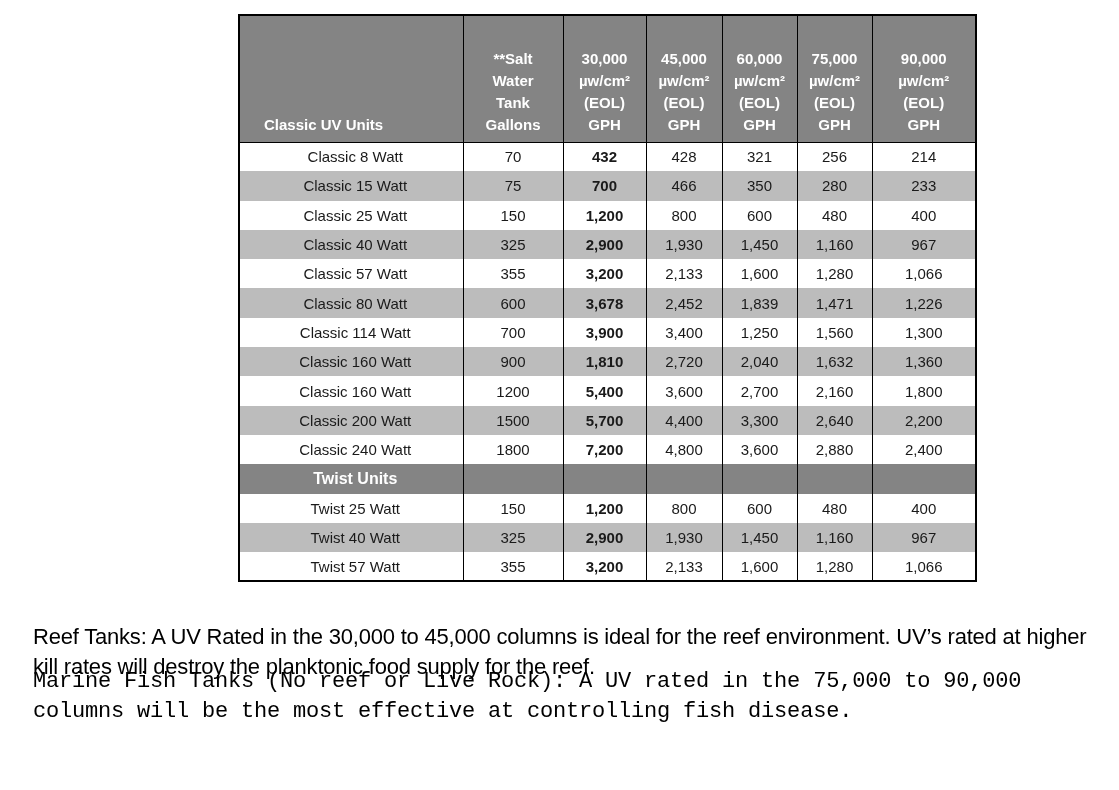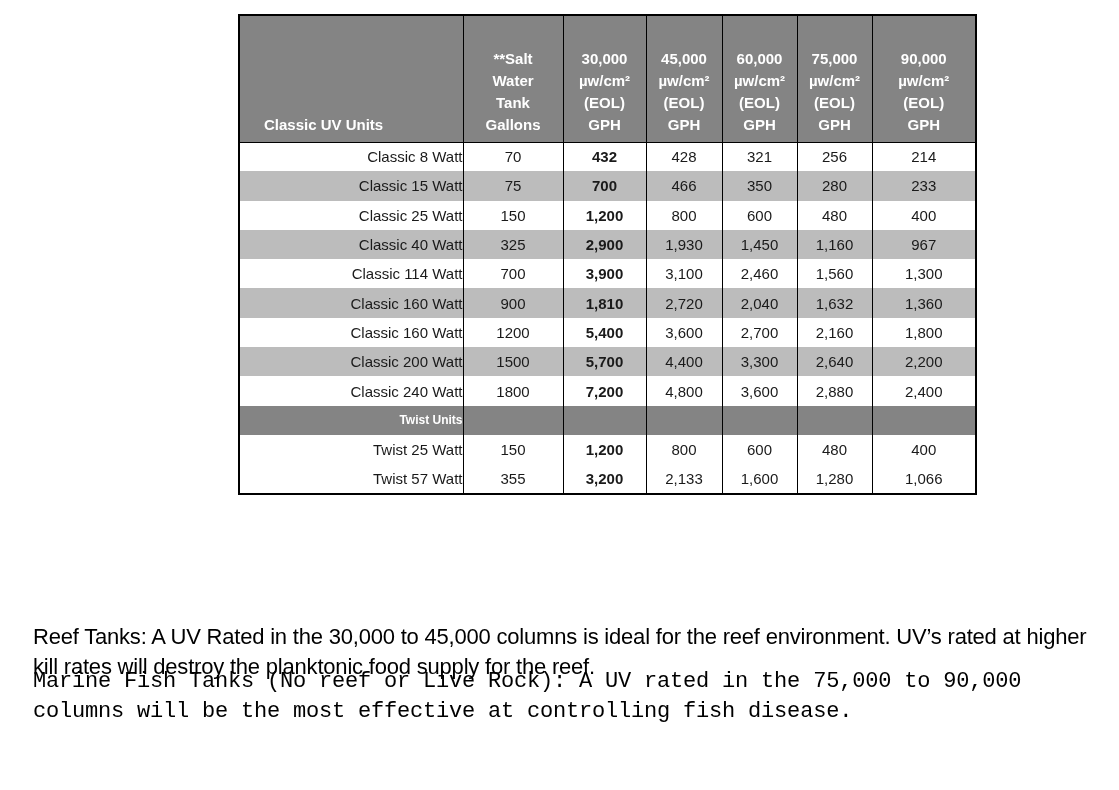--- a/index.html
+++ b/index.html
@@ -29,26 +29,26 @@
     white-space:pre-line;line-height:22px;
     padding:0 2px 6px 2px;border-left:1px solid var(--table-border);
     border-bottom:1px solid var(--table-border);
   }
   table.uv th:first-child{text-align:left;padding-left:24px;border-left:none;}
   table.uv td{
     height:29.3px;vertical-align:middle;text-align:center;
     border-left:1px solid var(--table-border);
   }
   table.uv td:first-child{border-left:none;}
-  table.uv td.name-cell{text-align:right;padding-left:8px;}
+  table.uv td.name-cell{text-align:center;padding-left:8px;}
   table.uv td.bold{font-weight:bold;}
   table.uv tr.shade td{background:var(--row-stripe);}
   table.uv tr.section td{background:var(--section-bg);}
   table.uv tr.section td.name-cell{
-    color:var(--header-text);font-weight:bold;font-size:12px;
+    color:var(--header-text);font-weight:bold;font-size:16px;
   }
 
   .note{
     position:absolute;left:33px;width:1062px;
     font-size:22px;line-height:30px;color:var(--note-text);
     letter-spacing:-0.2px;
   }
   .note.first{top:622px;}
   .note.second{top:667px;font-family:Liberation Mono, monospace;}
 </style>
@@ -127,25 +127,43 @@
         <tr class="shade">
           <td class="name-cell">Classic 40 Watt</td>
           <td class="">325</td>
           <td class=" bold">2,900</td>
           <td class="">1,930</td>
           <td class="">1,450</td>
           <td class="">1,160</td>
           <td class="">967</td>
         </tr>
         <tr>
+          <td class="name-cell">Classic 57 Watt</td>
+          <td class="">355</td>
+          <td class=" bold">3,200</td>
+          <td class="">2,133</td>
+          <td class="">1,600</td>
+          <td class="">1,280</td>
+          <td class="">1,066</td>
+        </tr>
+        <tr class="shade">
+          <td class="name-cell">Classic 80 Watt</td>
+          <td class="">600</td>
+          <td class=" bold">3,678</td>
+          <td class="">2,452</td>
+          <td class="">1,839</td>
+          <td class="">1,471</td>
+          <td class="">1,226</td>
+        </tr>
+        <tr>
           <td class="name-cell">Classic 114 Watt</td>
           <td class="">700</td>
           <td class=" bold">3,900</td>
-          <td class="">3,100</td>
-          <td class="">2,460</td>
+          <td class="">3,400</td>
+          <td class="">1,250</td>
           <td class="">1,560</td>
           <td class="">1,300</td>
         </tr>
         <tr class="shade">
           <td class="name-cell">Classic 160 Watt</td>
           <td class="">900</td>
           <td class=" bold">1,810</td>
           <td class="">2,720</td>
           <td class="">2,040</td>
           <td class="">1,632</td>
@@ -189,20 +207,29 @@
         </tr>
         <tr>
           <td class="name-cell">Twist 25 Watt</td>
           <td class="">150</td>
           <td class=" bold">1,200</td>
           <td class="">800</td>
           <td class="">600</td>
           <td class="">480</td>
           <td class="">400</td>
         </tr>
+        <tr class="shade">
+          <td class="name-cell">Twist 40 Watt</td>
+          <td class="">325</td>
+          <td class=" bold">2,900</td>
+          <td class="">1,930</td>
+          <td class="">1,450</td>
+          <td class="">1,160</td>
+          <td class="">967</td>
+        </tr>
         <tr>
           <td class="name-cell">Twist 57 Watt</td>
           <td class="">355</td>
           <td class=" bold">3,200</td>
           <td class="">2,133</td>
           <td class="">1,600</td>
           <td class="">1,280</td>
           <td class="">1,066</td>
         </tr>
       </tbody>

